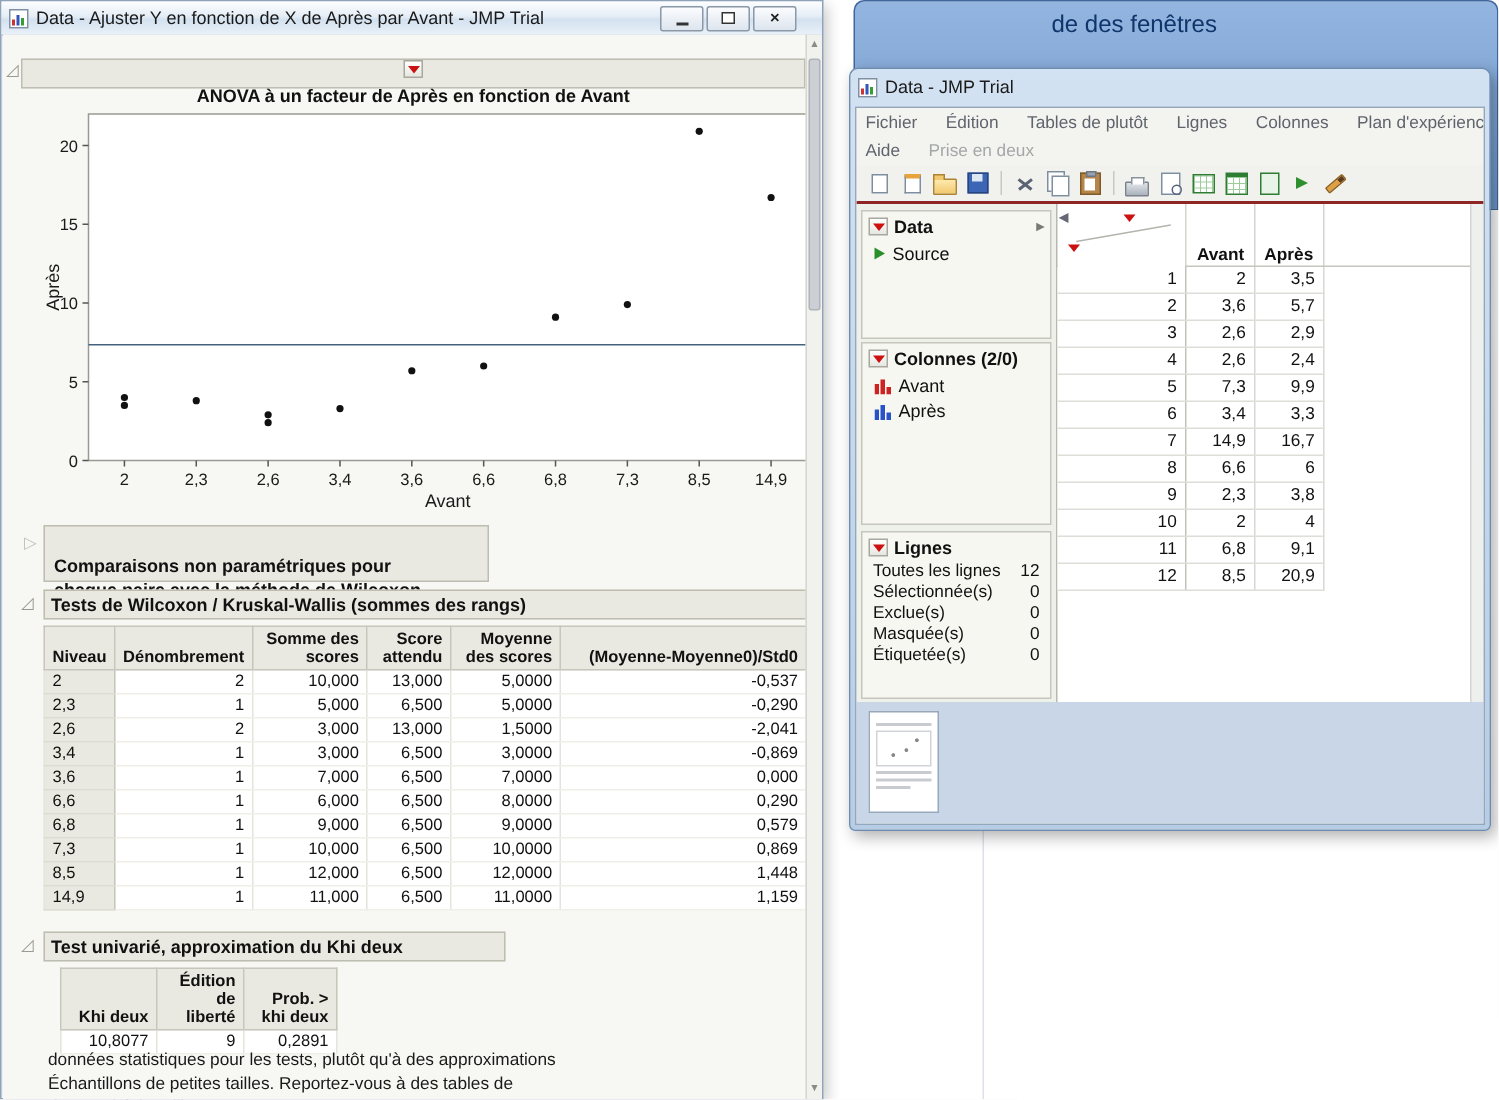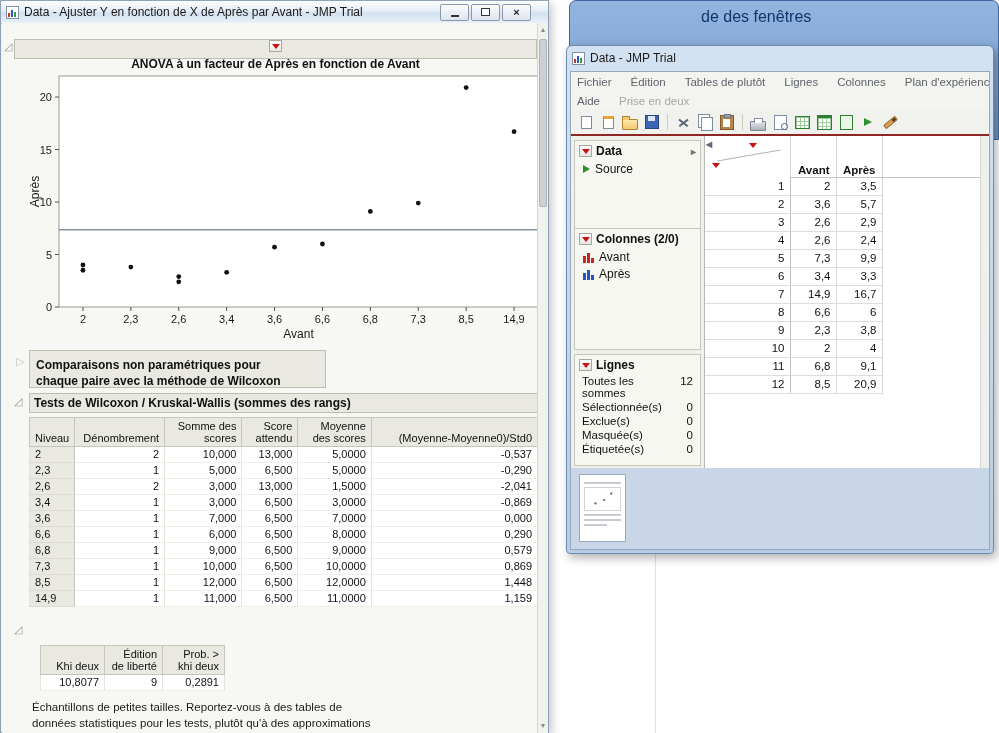--- a/index.html
+++ b/index.html
@@ -29,32 +29,32 @@
   
   .lwin { position:absolute; left:0; top:0; width:549px; height:733px; background:#eef2f7;
     border:1px solid #90a2b8; box-sizing:border-box; box-shadow:3px 3px 9px rgba(0,0,0,.22); }
   .lwin-content { position:absolute; left:1px; top:22px; width:536px; height:710px; background:#f7f7f3; overflow:hidden; }
   .lwin-scroll { position:absolute; right:0px; top:22px; width:11px; height:710px; background:#f1f1ee; border-left:1px solid #d6d6d0; box-sizing:border-box; }
   .scroll-arrow { position:absolute; left:0; width:10px; height:12px; font-size:7px; color:#8a8a86; text-align:center; line-height:12px; }
   .scroll-thumb { position:absolute; left:1px; top:16px; width:8px; height:168px; background:#ccd0d4; border:1px solid #aeb4ba; border-radius:2px; box-sizing:border-box; }
 
   .band { position:absolute; background:#e9e9e1; border:1px solid #bdbdb2; box-sizing:border-box;
     display:flex; align-items:center; gap:5px; padding:0 4px; font-weight:bold; font-size:12px; color:#111; }
-  .band.multiline { display:block; padding:6px 6px; line-height:16px; }
+  .band.multiline { display:block; padding:18px 6px; line-height:16px; }
   .disc { position:absolute; font-size:11px; color:#9a9a90; }
   .rtri-btn { width:13px; height:12px; background:linear-gradient(#ffffff,#e7e7e1); border:1px solid #a8a89e;
     display:inline-flex; align-items:center; justify-content:center; flex:0 0 auto; box-sizing:border-box; }
   .rtri { width:0; height:0; border-left:4px solid transparent; border-right:4px solid transparent; border-top:5px solid #cc1111; }
 
   #scatter-svg { position:absolute; left:27px; top:40px; }
   #scatter-svg text { font-family:"Liberation Sans",sans-serif; font-size:11px; fill:#1a1a1a; }
   #scatter-svg text.axlab { font-size:12px; }
 
   .jtable { border-collapse:collapse; table-layout:fixed; font-size:11px; color:#111; position:absolute; }
-  .jtable th { font-weight:normal; vertical-align:bottom; padding:2px 5px 2px 5px; background:#e9e9e1;
+  .jtable th { font-weight:bold; vertical-align:bottom; padding:2px 5px 2px 5px; background:#e9e9e1;
     border:1px solid #c6c6bc; line-height:12px; }
   .jtable td { padding:0 5px; height:15px; line-height:15px; background:#fff;
     border-left:1px solid #e4e4dc; border-right:1px solid #e4e4dc; border-bottom:1px solid #efefe7; }
   .jtable td.niv { background:#e9e9e1; border-right:1px solid #c6c6bc; border-bottom:1px solid #dcdcd2; }
   .num { text-align:right; }
   .left { text-align:left; }
   .footnote { position:absolute; left:30px; width:440px; font-size:11.5px; line-height:15.5px; color:#1a1a1a; }
 
   
   .rwin { position:absolute; left:566px; top:45px; width:428px; height:509px;
@@ -208,21 +208,21 @@
         <span class="ticon">
             <span class="i-arrow"></span>
           </span>
         <span class="ticon">
             <span class="i-pencil"></span>
           </span>
       </div>
       <div class="redline"></div>
 
       <div class="sidebar">
-        <div class="panel" style="top:4px; height:102px;">
+        <div class="panel" style="top:4px; height:86px;">
           <div class="panel-header">
             <span class="rtri-btn">
                 <span class="rtri"></span>
               </span>
             <span>Data</span>
             <span class="panel-arrow">▸</span>
           </div>
           <div class="panel-item">
             <span class="green-tri"></span>
             <span>Source</span>
@@ -255,21 +255,21 @@
         </div>
 
         <div class="panel" style="top:218px; height:112px;">
           <div class="panel-header">
             <span class="rtri-btn">
                 <span class="rtri"></span>
               </span>
             <span>Lignes</span>
           </div>
           <div class="stat-row">
-            <span>Toutes les sommes</span>
+            <span>Toutes les lignes</span>
             <span>12</span>
           </div>
           <div class="stat-row">
             <span>Sélectionnée(s)</span>
             <span>0</span>
           </div>
           <div class="stat-row">
             <span>Exclue(s)</span>
             <span>0</span>
           </div>
@@ -570,20 +570,23 @@
               <td class="num">1</td>
               <td class="num">11,000</td>
               <td class="num">6,500</td>
               <td class="num">11,0000</td>
               <td class="num">1,159</td>
             </tr>
         </tbody>
       </table>
 
       <span class="disc" style="left:12px; top:600px;">◿</span>
+      <div class="band" style="left:27px; top:598px; width:308px; height:20px;">
+        <span>Test univarié, approximation du Khi deux</span>
+      </div>
 
       <table class="jtable" style="left:38px; top:622px;">
         <colgroup>
             <col style="width:64px">
             <col style="width:58px">
             <col style="width:62px">
           </colgroup>
         <thead>
           <tr>
             <th class="num">Khi deux</th>
@@ -594,22 +597,22 @@
         <tbody>
           <tr>
             <td class="num">10,8077</td>
             <td class="num">9</td>
             <td class="num">0,2891</td>
           </tr>
         </tbody>
       </table>
 
       <div class="footnote" style="top:677px;">
+        <div>données statistiques pour les tests, plutôt qu'à des approximations</div>
         <div>Échantillons de petites tailles. Reportez-vous à des tables de</div>
-        <div>données statistiques pour les tests, plutôt qu'à des approximations</div>
         <div>de grand échantillon.</div>
       </div>
     </div>
 
     <div class="lwin-scroll">
       <span class="scroll-arrow" style="top:1px;">▲</span>
       <span class="scroll-thumb"></span>
       <span class="scroll-arrow" style="bottom:1px;">▼</span>
     </div>
   </div>

